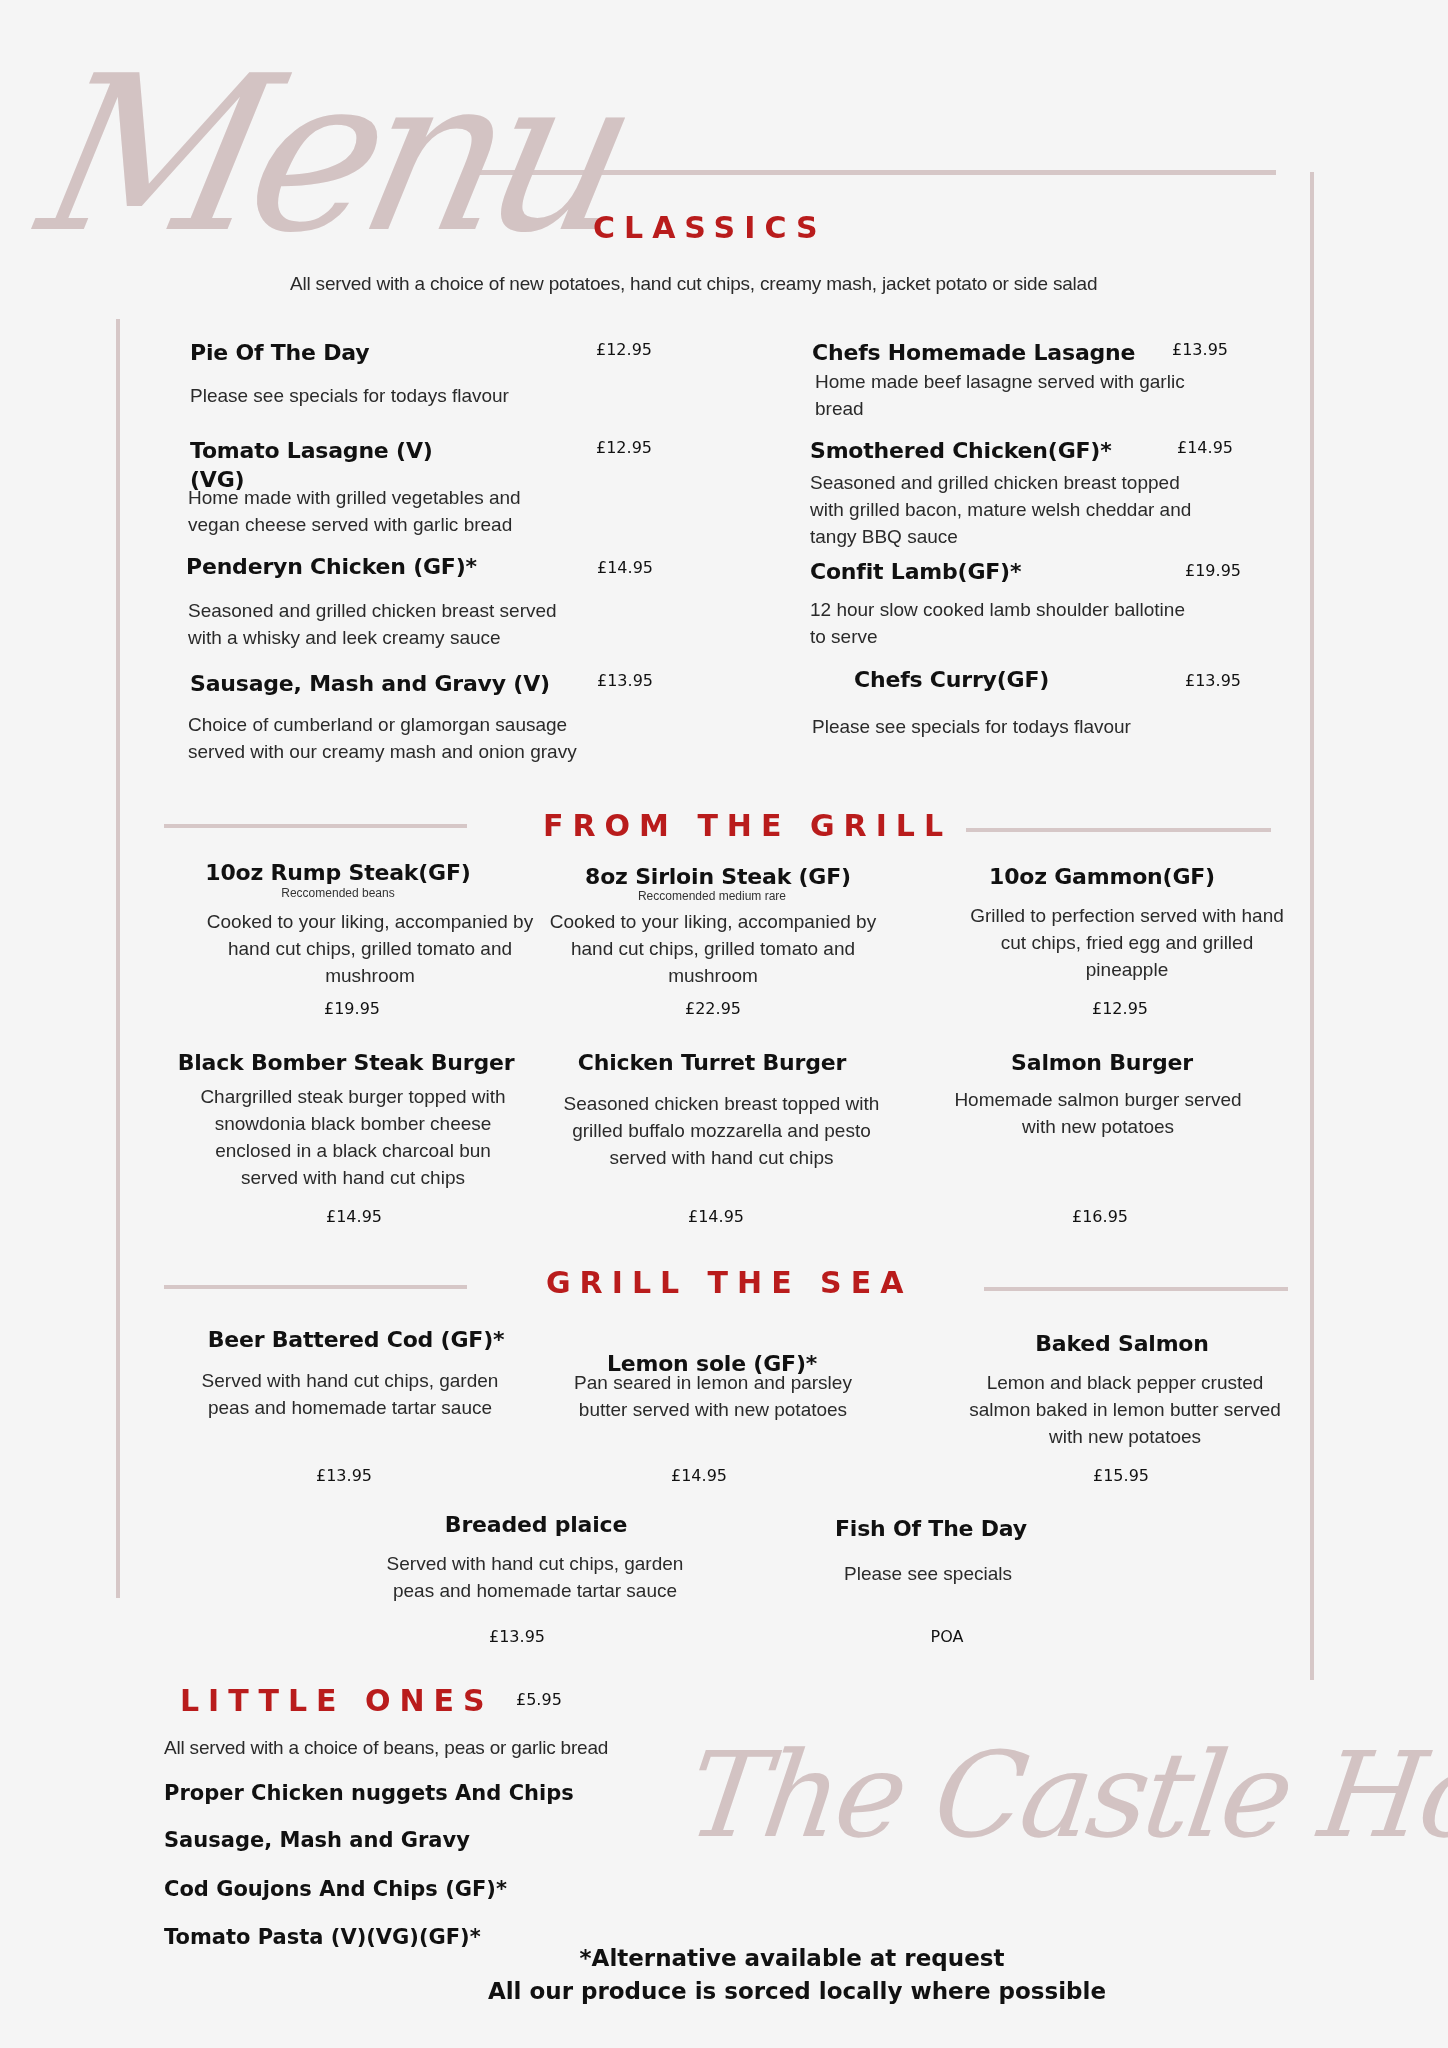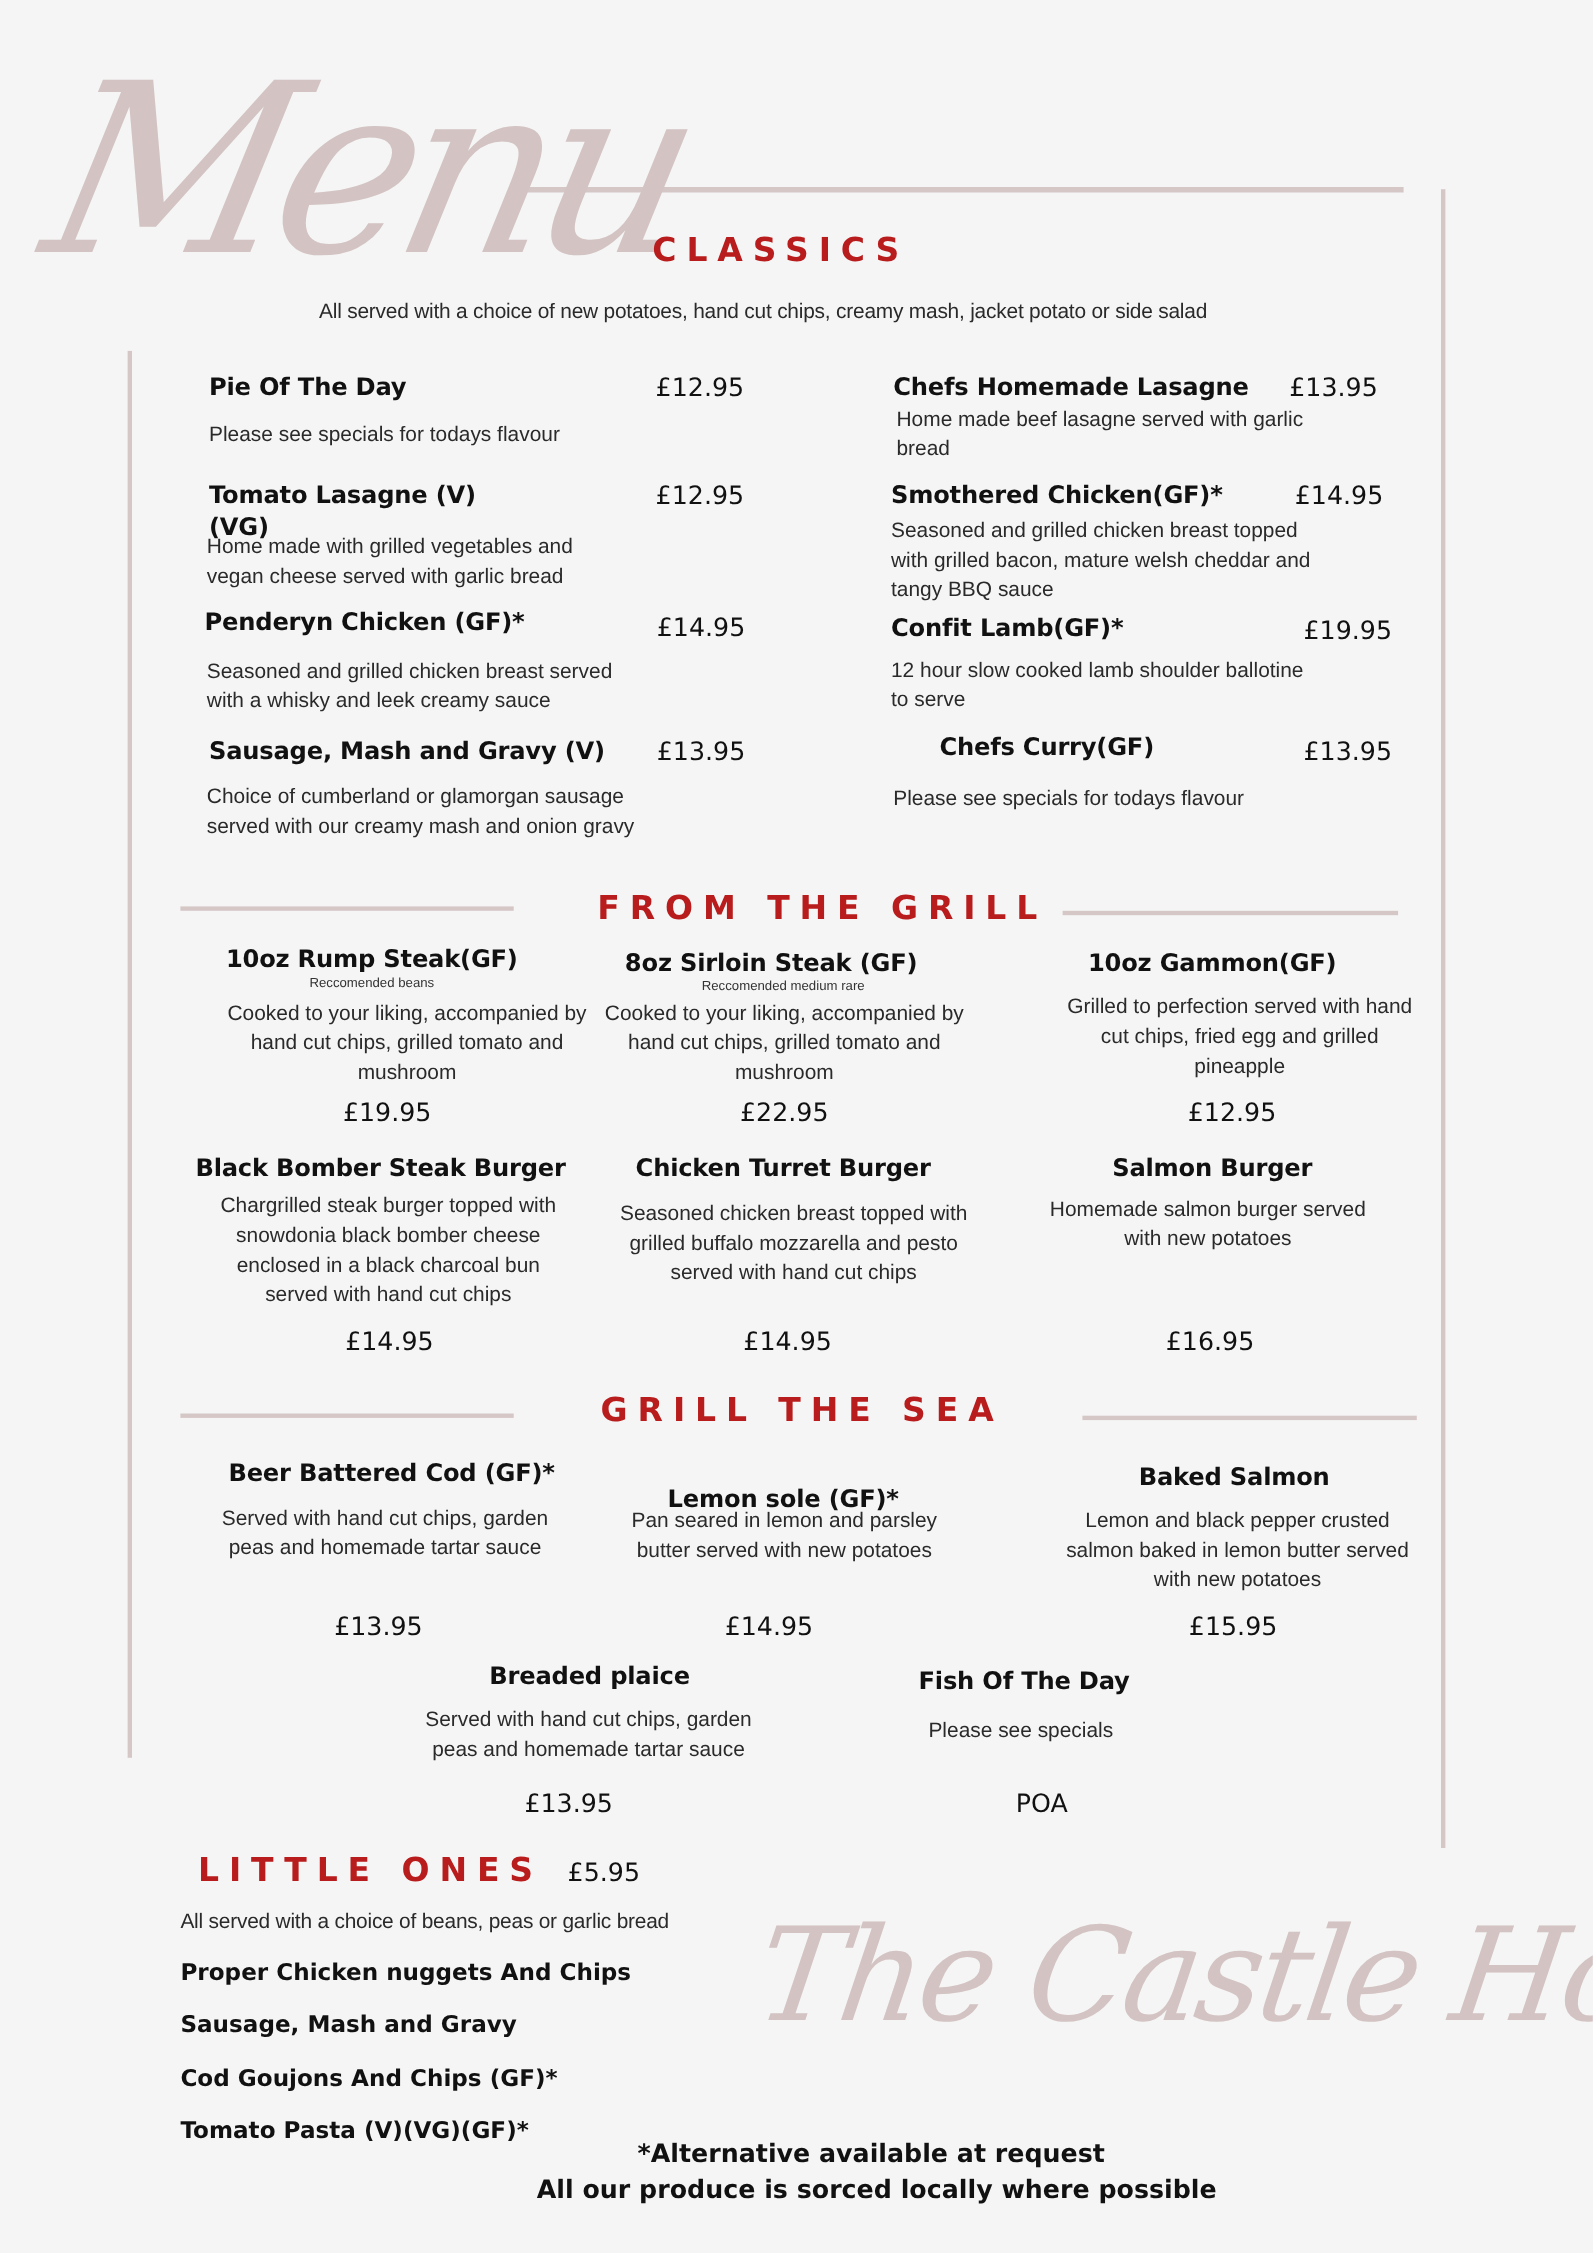--- a/index.html
+++ b/index.html
@@ -16,21 +16,21 @@
   }
   .subtitle {
     position: absolute; font-family: "Liberation Sans", sans-serif; font-size: 19px;
     color: #2a2a2a; white-space: nowrap; letter-spacing: -0.2px;
   }
   .item-name {
     position: absolute; font-family: "DejaVu Sans", sans-serif; font-weight: bold;
     font-size: 22px; color: #111; white-space: nowrap; letter-spacing: -0.2px;
   }
   .item-price {
-    position: absolute; font-family: "DejaVu Sans", sans-serif; font-size: 23px;
+    position: absolute; font-family: "DejaVu Sans", sans-serif; font-size: 16px;
     color: #111; white-space: nowrap;
   }
   .item-desc {
     position: absolute; font-family: "Liberation Sans", sans-serif; font-size: 19px;
     line-height: 27px; color: #2a2a2a;
   }
   .center { text-align: center; }
   .note {
     position: absolute; font-family: "Liberation Sans", sans-serif; font-size: 12px;
     color: #333; white-space: nowrap; text-align: center;
@@ -109,21 +109,21 @@
 
 <div>
 
   <div>
     <div class="item-name center" style="left:188px; top:860px; width:300px;">10oz Rump Steak(GF)</div>
     <div class="note" style="left:188px; top:886px; width:300px;">Reccomended beans</div>
     <div class="item-desc center" style="left:205px; top:908px; width:330px;">Cooked to your liking, accompanied by hand cut chips, grilled tomato and mushroom</div>
     <div class="item-price center" style="left:252px; top:999px; width:200px;">£19.95</div>
   </div>
   <div>
-    <div class="item-name center" style="left:551px; top:864px; width:300px;">8oz Sirloin Steak (GF)</div>
+    <div class="item-name center" style="left:568px; top:864px; width:300px;">8oz Sirloin Steak (GF)</div>
     <div class="note" style="left:562px; top:889px; width:300px;">Reccomended medium rare</div>
     <div class="item-desc center" style="left:548px; top:908px; width:330px;">Cooked to your liking, accompanied by hand cut chips, grilled tomato and mushroom</div>
     <div class="item-price center" style="left:613px; top:999px; width:200px;">£22.95</div>
   </div>
   <div>
     <div class="item-name center" style="left:952px; top:864px; width:300px;">10oz Gammon(GF)</div>
     <div class="item-desc center" style="left:957px; top:902px; width:340px;">Grilled to perfection served with hand cut chips, fried egg and grilled pineapple</div>
     <div class="item-price center" style="left:1020px; top:999px; width:200px;">£12.95</div>
   </div>
 

